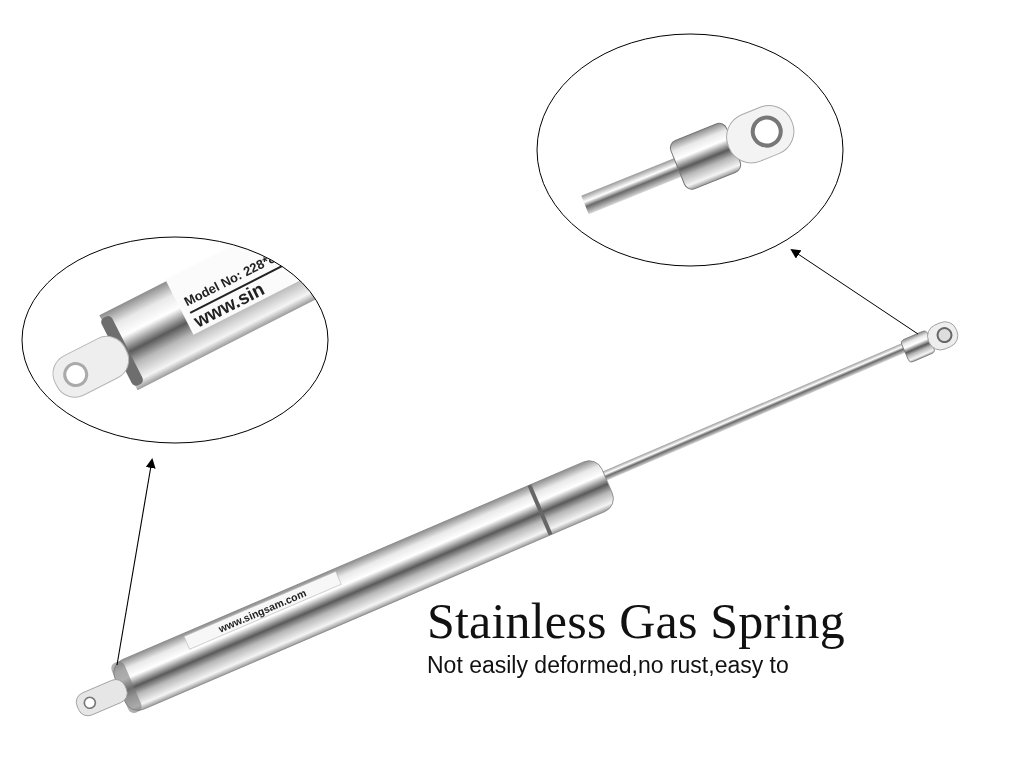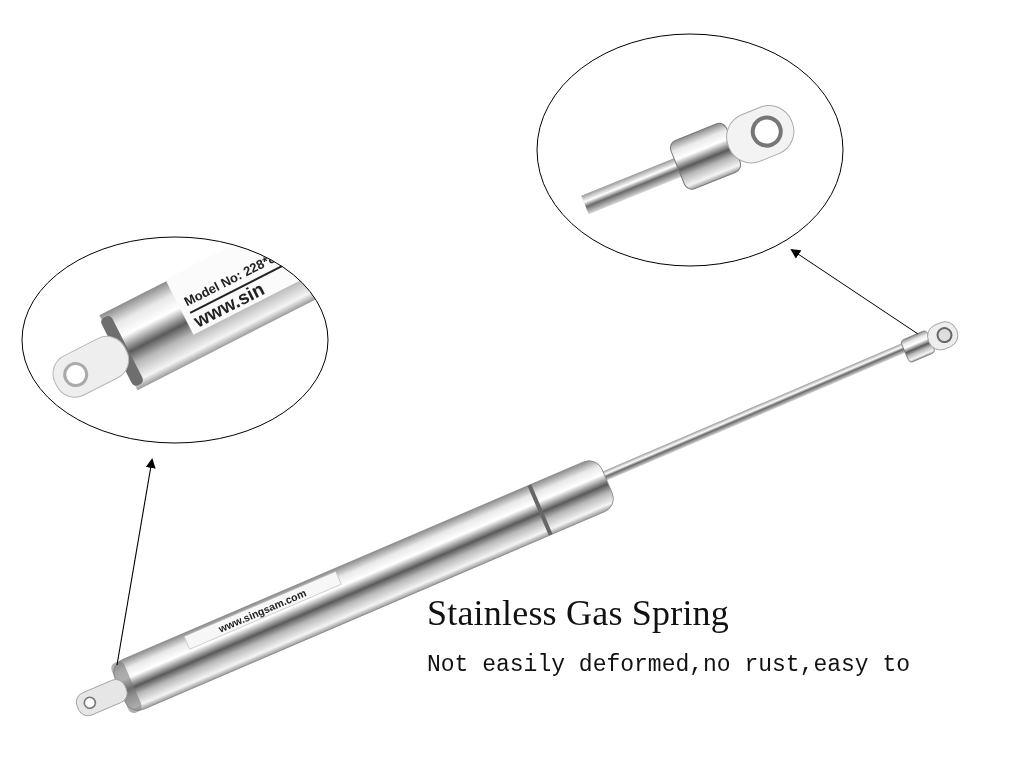--- a/index.html
+++ b/index.html
@@ -1,19 +1,19 @@
 <!DOCTYPE html>
 <html><head>
 <meta charset="utf-8">
 <style>
   html, body { margin:0; padding:0; background:#ffffff; }
   body { width:1024px; height:768px; position:relative; overflow:hidden; font-family:"Liberation Serif", serif; }
   #scene { position:absolute; left:0; top:0; width:1024px; height:768px; }
-  .headline { position:absolute; left:427px; top:592px; font-family:"Liberation Serif", serif; font-size:36px; color:#111; letter-spacing:0.2px; white-space:nowrap; }
-  .subline { position:absolute; left:427px; top:650px; font-family:Liberation Mono, monospace; font-size:23px; line-height:30px; color:#111; width:420px; }
+  .headline { position:absolute; left:427px; top:592px; font-family:"Liberation Serif", serif; font-size:50px; color:#111; letter-spacing:0.2px; white-space:nowrap; }
+  .subline { position:absolute; left:427px; top:650px; font-family:Liberation Sans, sans-serif; font-size:23px; line-height:30px; color:#111; width:420px; }
   .subline span { display:block; white-space:nowrap; }
 </style>
 </head>
 <body>
 
 <svg id="scene" viewBox="0 0 1024 768" xmlns="http://www.w3.org/2000/svg">
   <defs>
     <linearGradient id="metalGrad" x1="0" y1="0" x2="0" y2="1">
       <stop offset="0" stop-color="#8d8d8d"></stop>
       <stop offset="0.18" stop-color="#e9e9e9"></stop>

